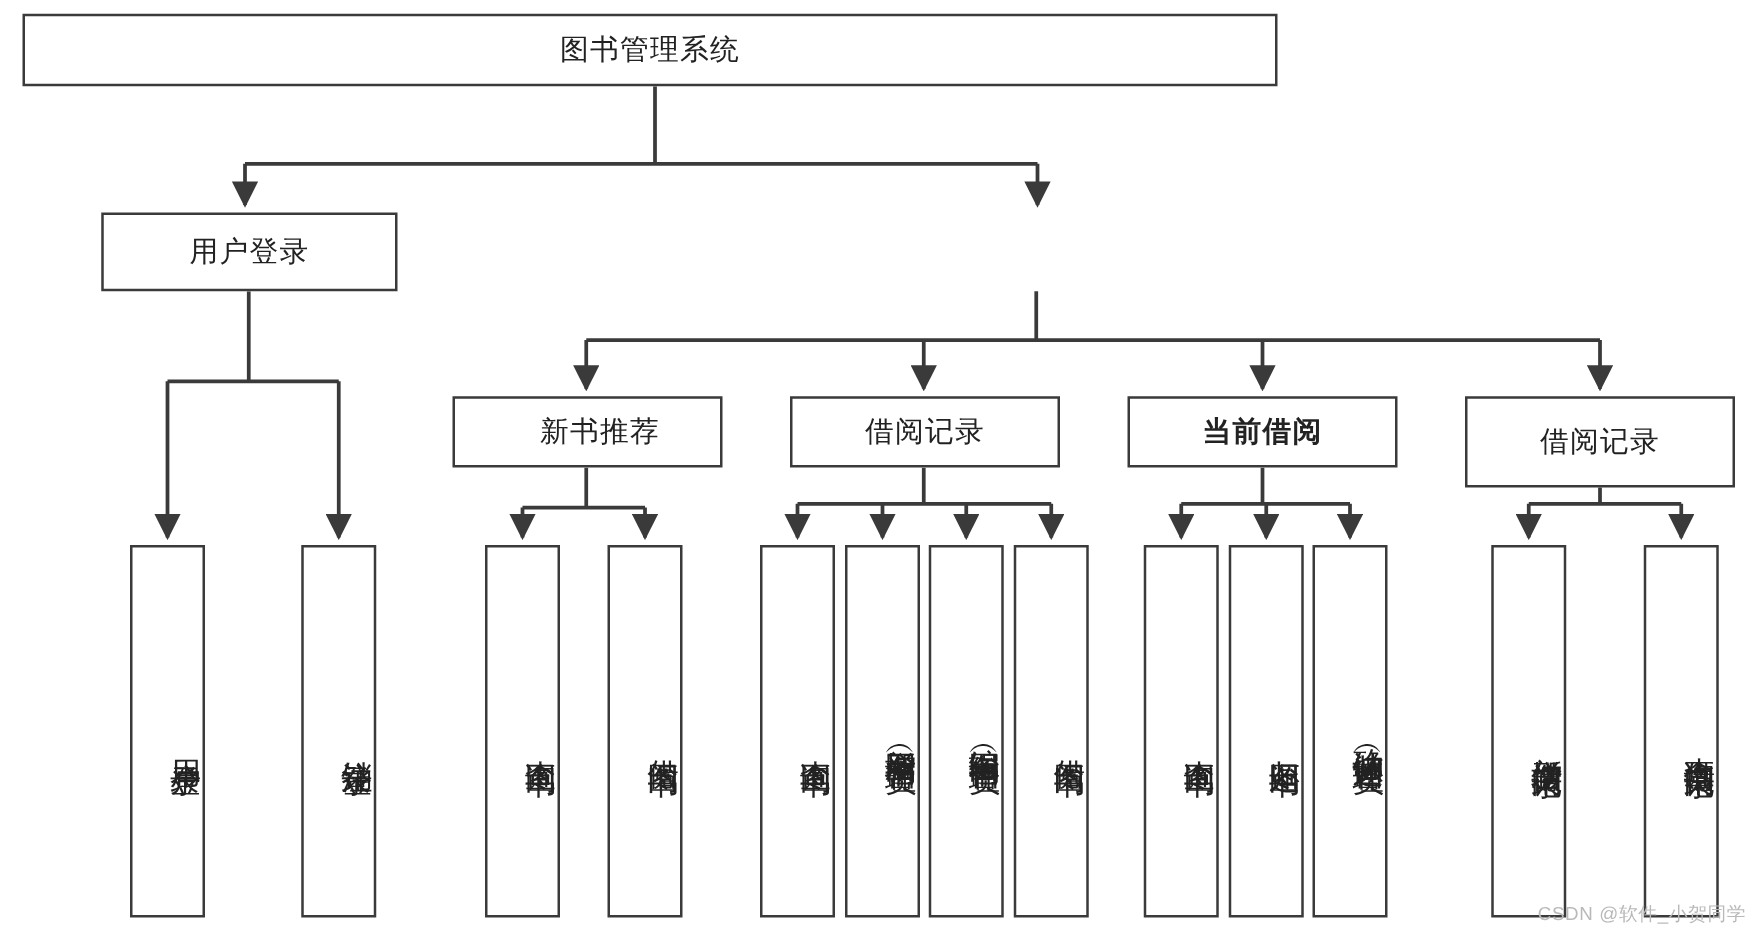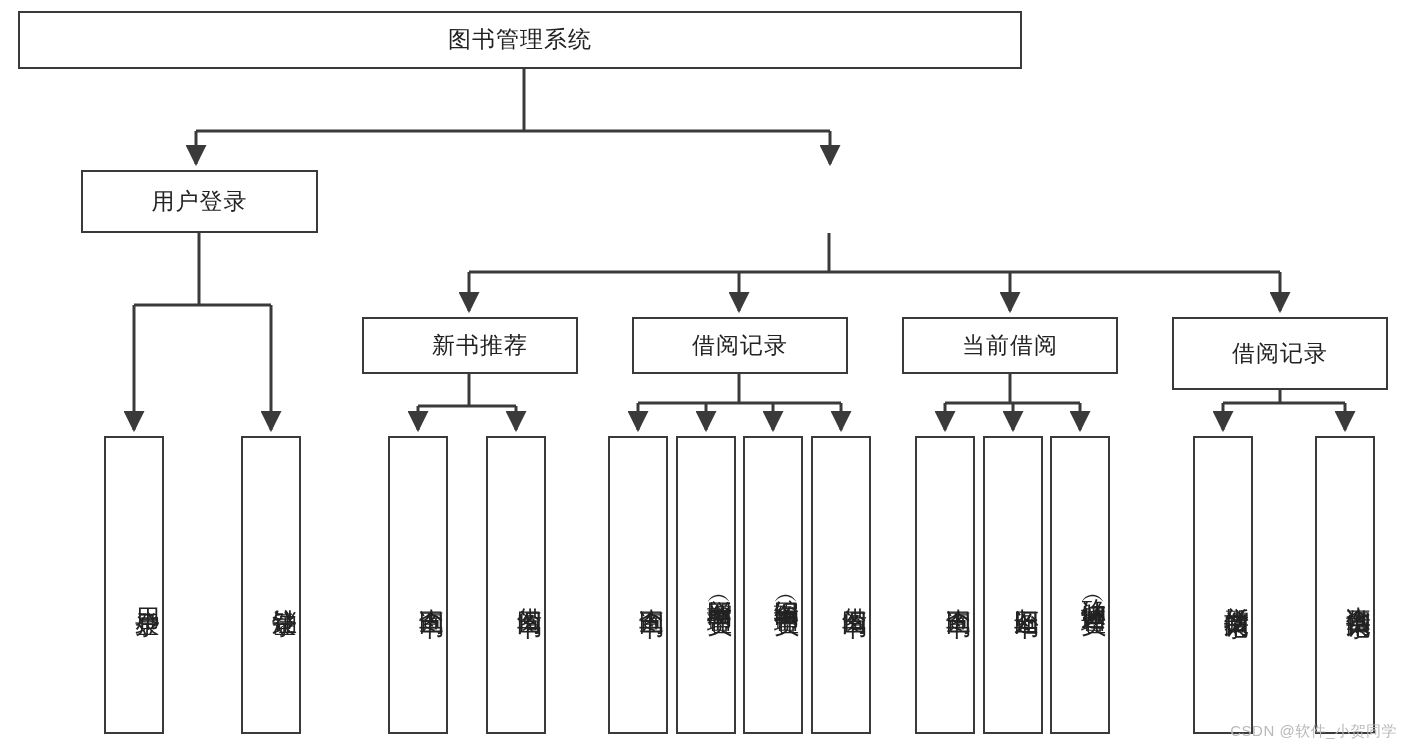--- a/index.html
+++ b/index.html
@@ -117,21 +117,21 @@
       <path d="M 1345 403 L 1345 430" marker-end="url(#arrow)"></path>
     </g>
   </svg>
 
   <div class="node horiz" style="left:18px; top:11px; width:1004px; height:58px;">图书管理系统</div>
 
   <div class="node horiz" style="left:81px; top:170px; width:237px; height:63px;">用户登录</div>
 
   <div class="node horiz" style="left:362px; top:317px; width:216px; height:57px;padding-left:20px;">新书推荐</div>
   <div class="node horiz" style="left:632px; top:317px; width:216px; height:57px;">借阅记录</div>
-  <div class="node horiz" style="left:902px; top:317px; width:216px; height:57px;">当前借阅</div>
+  <div class="node horiz" style="left:902px; top:317px; width:216px; height:57px;font-weight:bold;">当前借阅</div>
   <div class="node horiz" style="left:1172px; top:317px; width:216px; height:73px;">借阅记录</div>
 
   <div class="node vert" style="left:104px; top:436px; width:60px; height:298px;">用户登录</div>
   <div class="node vert" style="left:241px; top:436px; width:60px; height:298px;">注销登录</div>
 
   <div class="node vert" style="left:388px; top:436px; width:60px; height:298px;">查询图书</div>
   <div class="node vert" style="left:486px; top:436px; width:60px; height:298px;">借阅图书</div>
 
   <div class="node vert" style="left:608px; top:436px; width:60px; height:298px;">查询图书</div>
   <div class="node vert topalign" style="left:676px; top:436px; width:60px; height:298px;">新增图书（管理员）</div>

